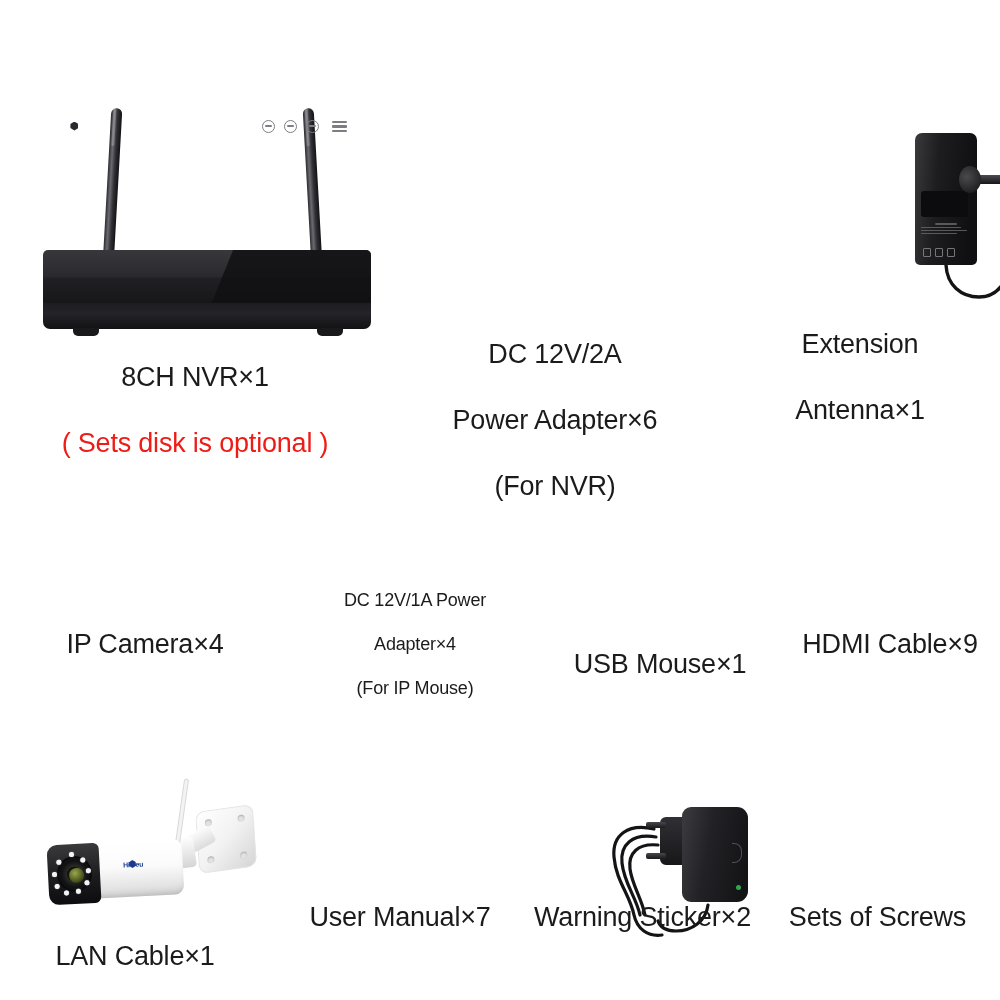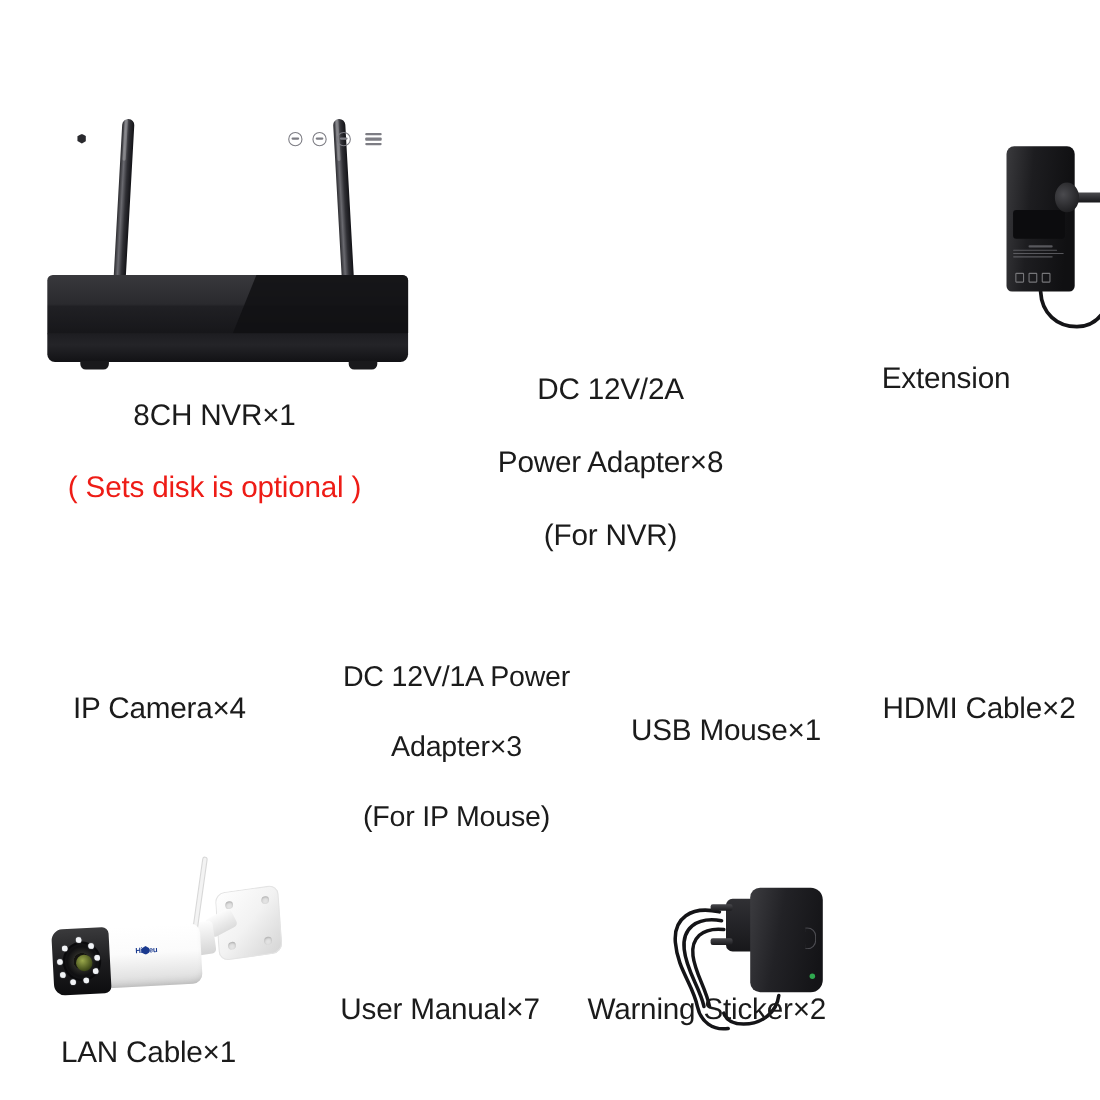--- a/index.html
+++ b/index.html
@@ -21,21 +21,21 @@
     text-align: center;
     font-family: "Liberation Sans", sans-serif;
     color: #1b1b1b;
     line-height: 1.22;
     letter-spacing: -0.2px;
     white-space: pre-line;
   }
   .caption .l { display: block; }
   .caption .red { color: #ee1c16; }
   .fs28 { font-size: 27px; }
-  .fs27 { font-size: 26px; }
+  .fs27 { font-size: 18px; }
 
   
   .nvr-wrap { position:absolute; left:35px; top:60px; width:340px; height:220px; }
   .ant {
     position: absolute;
     width: 11px;
     background: linear-gradient(90deg,#2b2b2f 0%,#6a6a70 30%,#2f2f34 62%,#121216 100%);
     border-radius: 6px 6px 3px 3px;
   }
   .ant.a1 { left: 68px; top: 8px; height: 150px; transform: rotate(3.2deg); transform-origin: bottom center; }
@@ -250,29 +250,30 @@
             <b></b>
             <b></b>
             <b></b>
           </div>
       </div>
       <div class="ad2-prong"></div>
 
     </div>
     <div class="caption fs28" style="top:265px;">
       <span class="l">DC 12V/2A</span>
-      <span class="l">Power Adapter×8</span>
+      <span class="l">Power Adapter×6</span>
       <span class="l">(For NVR)</span>
     </div>
   </div>
 
   <div class="cell" style="left:720px;top:40px;width:280px;height:310px;">
 
     <div class="caption fs28" style="top:255px;">
       <span class="l">Extension</span>
+      <span class="l">Antenna×1</span>
     </div>
   </div>
 
   <div class="cell" style="left:0;top:380px;width:290px;height:280px;">
     <div class="cam-wrap">
       <div class="cam-plate">
         <span class="cam-hole" style="left:9px;top:9px;"></span>
         <span class="cam-hole" style="right:9px;top:9px;"></span>
         <span class="cam-hole" style="left:9px;bottom:9px;"></span>
         <span class="cam-hole" style="right:9px;bottom:9px;"></span>
@@ -316,36 +317,36 @@
       </svg>
       <div class="ad1-neck"></div>
       <div class="ad1-pin p1"></div>
       <div class="ad1-pin p2"></div>
       <div class="ad1-body">
         <span class="ad1-dot"></span>
       </div>
     </div>
     <div class="caption fs27" style="top:188px;">
       <span class="l">DC 12V/1A Power</span>
-      <span class="l">Adapter×3</span>
+      <span class="l">Adapter×4</span>
       <span class="l">(For IP Mouse)</span>
     </div>
   </div>
 
   <div class="cell" style="left:540px;top:400px;width:240px;height:280px;">
 
     <div class="caption fs28" style="top:215px;">
       <span class="l">USB Mouse×1</span>
     </div>
   </div>
 
   <div class="cell" style="left:780px;top:380px;width:220px;height:280px;">
 
     <div class="caption fs28" style="top:215px;">
-      <span class="l">HDMI Cable×2</span>
+      <span class="l">HDMI Cable×9</span>
     </div>
   </div>
 
   <div class="cell" style="left:0;top:694px;width:270px;height:270px;">
 
     <div class="caption fs28" style="top:213px;">
       <span class="l">LAN Cable×1</span>
     </div>
   </div>
 
@@ -356,14 +357,20 @@
     </div>
   </div>
 
   <div class="cell" style="left:530px;top:655px;width:225px;height:270px;">
 
     <div class="caption fs28" style="top:213px;">
       <span class="l">Warning Sticker×2</span>
     </div>
   </div>
 
+  <div class="cell" style="left:755px;top:655px;width:245px;height:270px;">
+
+    <div class="caption fs28" style="top:213px;">
+      <span class="l">Sets of Screws</span>
+    </div>
+  </div>
 
 </div>
 
 </body></html>

